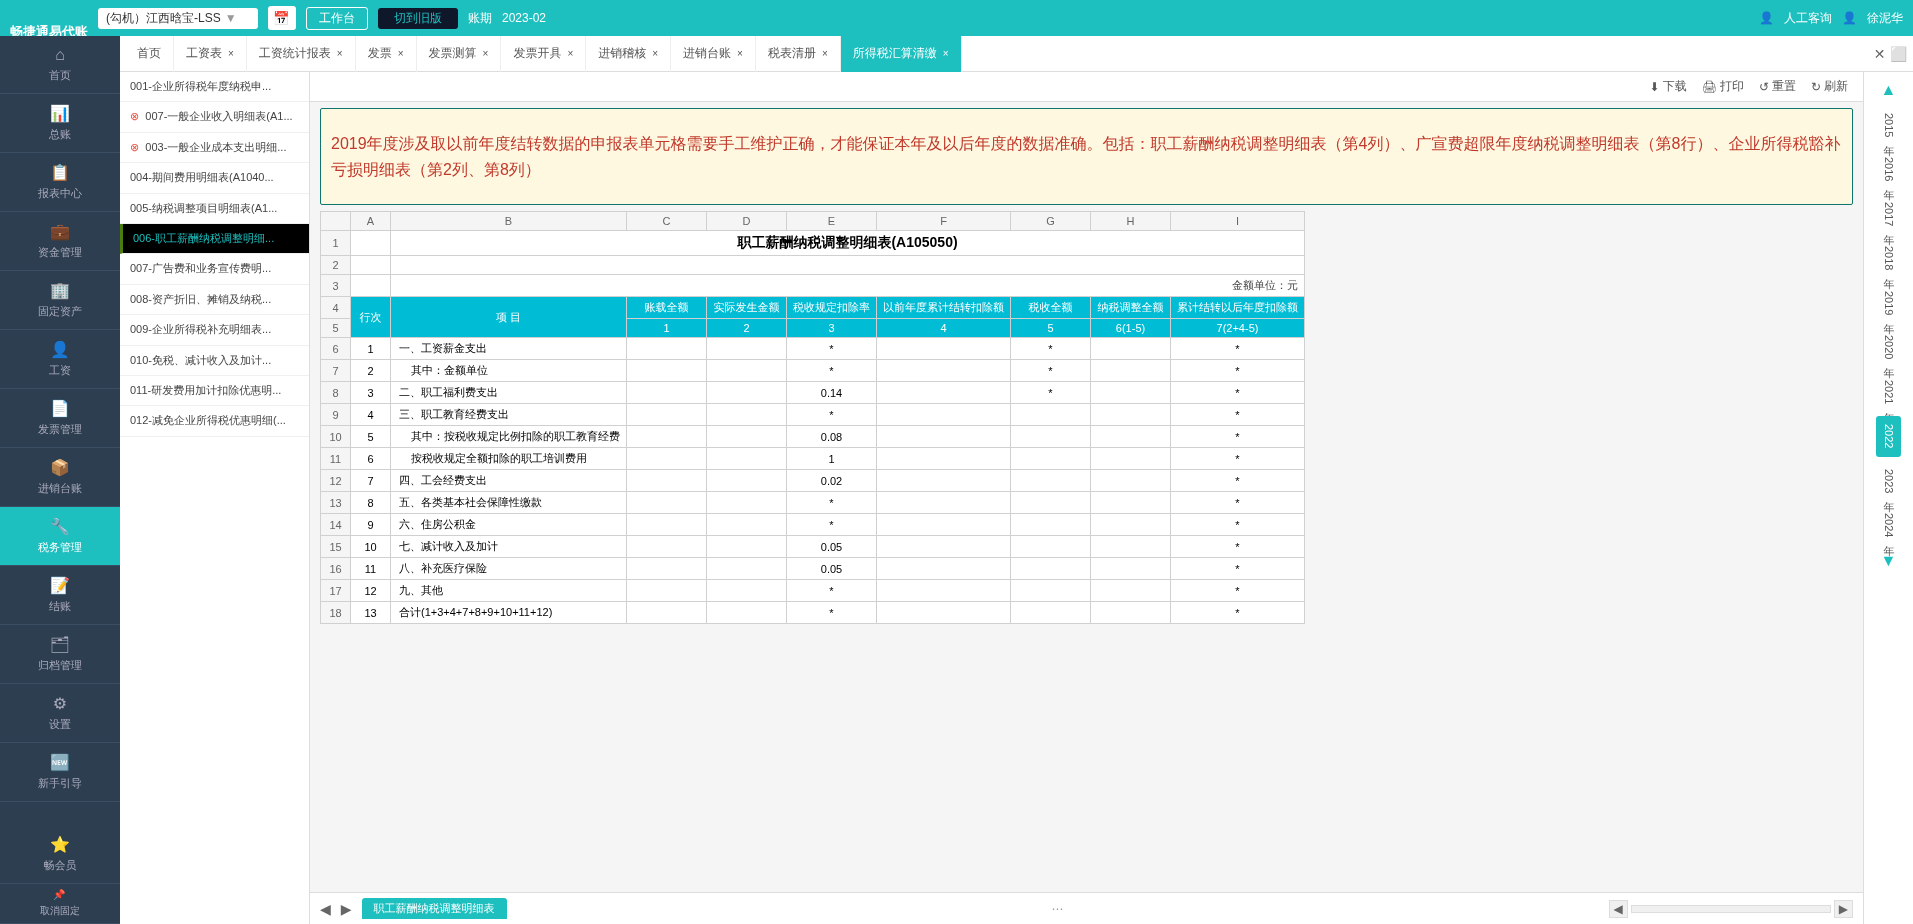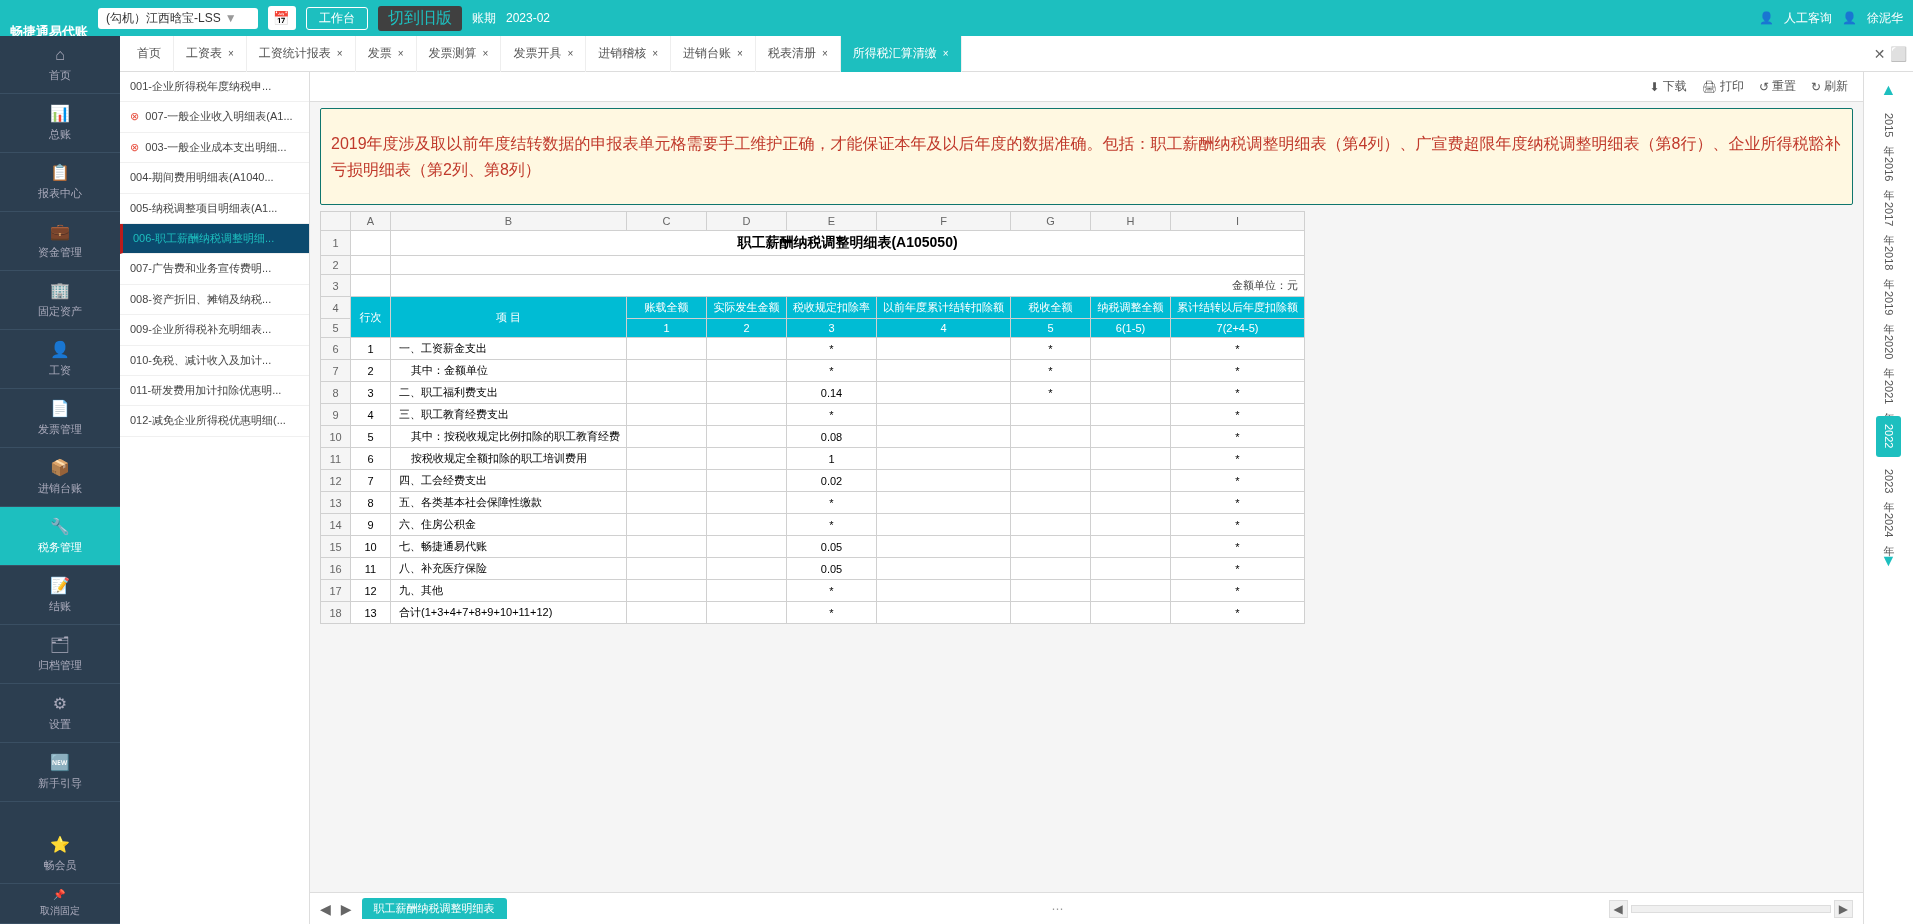--- a/index.html
+++ b/index.html
@@ -5,21 +5,21 @@
     * { box-sizing: border-box; margin: 0; padding: 0; }
     body { font-family: 'Microsoft YaHei', Arial, sans-serif; font-size: 12px; background: #f0f2f5; display: flex; flex-direction: column; height: 924px; overflow: hidden; }
 
     
     .top-bar { background: #1dbfbf; height: 36px; display: flex; align-items: center; padding: 0 10px; gap: 10px; flex-shrink: 0; }
     .top-bar-logo { color: white; font-size: 13px; font-weight: bold; white-space: nowrap; margin-top: 27px; }
     .top-bar-company { background: white; border-radius: 3px; padding: 2px 8px; font-size: 12px; color: #333; display: flex; align-items: center; gap: 4px; min-width: 160px; }
     .top-bar-company .arrow { color: #999; }
     .top-bar-icon-btn { background: white; border: none; border-radius: 3px; width: 28px; height: 24px; cursor: pointer; display: flex; align-items: center; justify-content: center; color: #666; }
     .top-bar-work { background: #1dbfbf; border: 1px solid white; color: white; border-radius: 3px; padding: 2px 12px; font-size: 12px; cursor: pointer; }
-    .top-bar-switch { background: #404040; color: #1dbfbf; border: none; border-radius: 3px; padding: 2px 10px; font-size: 16px; cursor: pointer; }
+    .top-bar-switch { background: #0f172a; color: #1dbfbf; border: none; border-radius: 3px; padding: 2px 16px; font-size: 12px; cursor: pointer; }
     .top-bar-right { margin-left: auto; display: flex; align-items: center; gap: 10px; color: white; font-size: 12px; }
 
     
     .main-layout { display: flex; flex: 1; overflow: hidden; }
 
     
     .sidebar { width: 120px; background: #2c3e50; flex-shrink: 0; display: flex; flex-direction: column; overflow-y: auto; }
     .sidebar-item { display: flex; flex-direction: column; align-items: center; padding: 10px 5px; cursor: pointer; color: #aab; font-size: 11px; gap: 4px; border-bottom: 1px solid #3a4f63; }
     .sidebar-item.active { background: #1dbfbf; color: white; }
     .sidebar-item .icon { font-size: 16px; }
@@ -35,21 +35,21 @@
     .tab-item .close-x { font-size: 10px; color: inherit; margin-left: 2px; }
     .tab-bar-actions { margin-left: auto; display: flex; align-items: center; gap: 5px; }
     .tab-bar-action-btn { background: none; border: none; font-size: 14px; cursor: pointer; color: #666; }
 
     
     .page-content { flex: 1; display: flex; overflow: hidden; }
 
     
     .left-panel { width: 190px; background: white; border-right: 1px solid #ddd; flex-shrink: 0; overflow-y: auto; }
     .left-panel-item { padding: 7px 10px; font-size: 11px; cursor: pointer; color: #444; border-bottom: 1px solid #f0f0f0; line-height: 1.4; }
-    .left-panel-item.active { background: #0c4a6e; color: #1dbfbf; border-left: 3px solid #b91c1c; }
+    .left-panel-item.active { background: #000000; color: #1dbfbf; border-left: 3px solid #4d7c0f; }
     .left-panel-item .error-icon { color: #e74c3c; margin-right: 3px; }
 
     
     .main-table-area { flex: 1; display: flex; flex-direction: column; overflow: hidden; position: relative; }
 
     
     .toolbar { background: white; padding: 6px 15px; display: flex; align-items: center; justify-content: flex-end; gap: 15px; border-bottom: 1px solid #ddd; flex-shrink: 0; }
     .toolbar-btn { display: flex; align-items: center; gap: 3px; font-size: 12px; color: #555; cursor: pointer; background: none; border: none; }
 
     
@@ -451,21 +451,21 @@
               <td class="data-cell"></td>
               <td class="data-cell">*</td>
               <td class="data-cell"></td>
               <td class="data-cell"></td>
               <td class="data-cell"></td>
               <td class="data-cell">*</td>
             </tr>
             <tr>
               <td class="row-num">15</td>
               <td class="seq-cell">10</td>
-              <td class="item-cell">七、畅捷通易代账</td>
+              <td class="item-cell">七、减计收入及加计</td>
               <td class="data-cell"></td>
               <td class="data-cell"></td>
               <td class="data-cell">0.05</td>
               <td class="data-cell"></td>
               <td class="data-cell"></td>
               <td class="data-cell"></td>
               <td class="data-cell">*</td>
             </tr>
             <tr>
               <td class="row-num">16</td>

